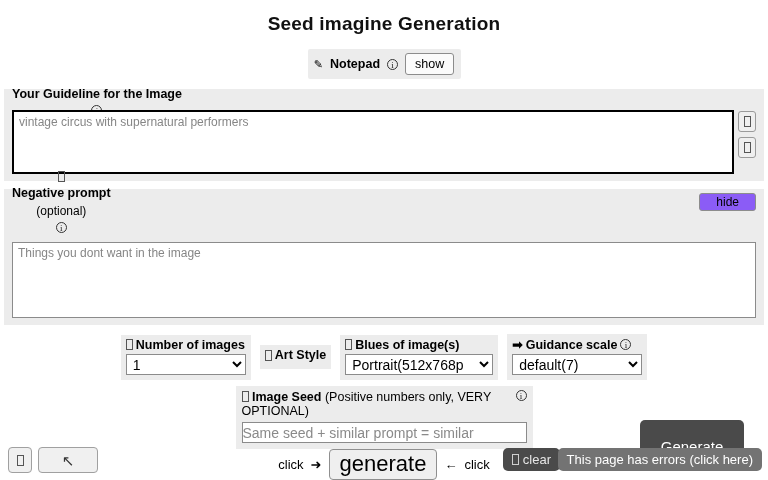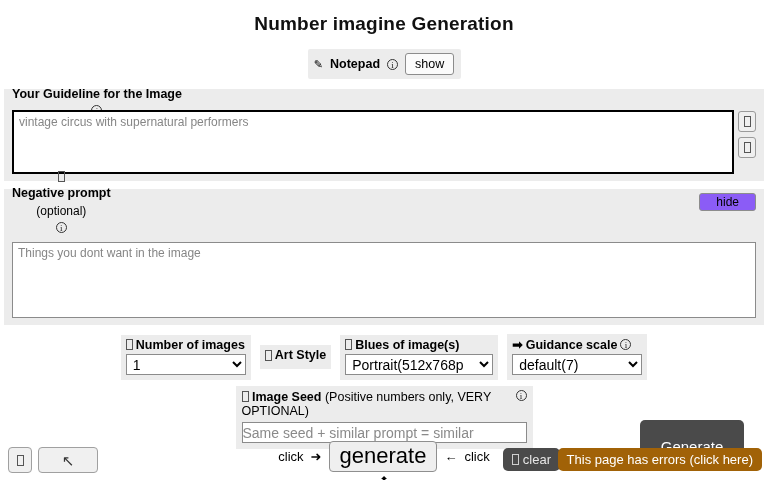--- a/index.html
+++ b/index.html
@@ -265,21 +265,21 @@
     border: 1px solid #a0a0a0;
     border-radius: 4px;
     display: flex; align-items: center; justify-content: center;
     cursor: pointer;
   }
   .cursor-icon { font-size: 15px; line-height: 1; color: #333; }
 
   .gen-cluster {
     position: absolute;
     left: 0; right: 0;
-    bottom: 8px;
+    bottom: 0;
     display: flex;
     justify-content: center;
     align-items: center;
   }
   .gen-inner {
     display: flex;
     align-items: center;
     gap: 7px;
     position: relative;
   }
@@ -333,33 +333,33 @@
     display: flex;
     align-items: center;
     gap: 4px;
     cursor: pointer;
   }
   .clear-btn .tofu { border-color: #cfcfcf; }
   .error-bar {
     position: absolute;
     right: 6px;
     bottom: 9px;
-    background: #a16207;
+    background: #737373;
     color: #ffffff;
     border-radius: 5px;
     font-size: 13px;
     padding: 4px 9px;
     cursor: pointer;
     white-space: nowrap;
   }
 </style>
 </head>
 <body>
 
-<div class="page-title">Number imagine Generation</div>
+<div class="page-title">Seed imagine Generation</div>
 
 <div class="notepad-row">
   <span class="glyph-pen">✎</span>
   <span class="notepad-label">Notepad</span>
   <span class="info-icon">i</span>
   <button class="btn-plain">show</button>
 </div>
 
 <div class="panel panel-guideline">
   <div class="panel-head">

